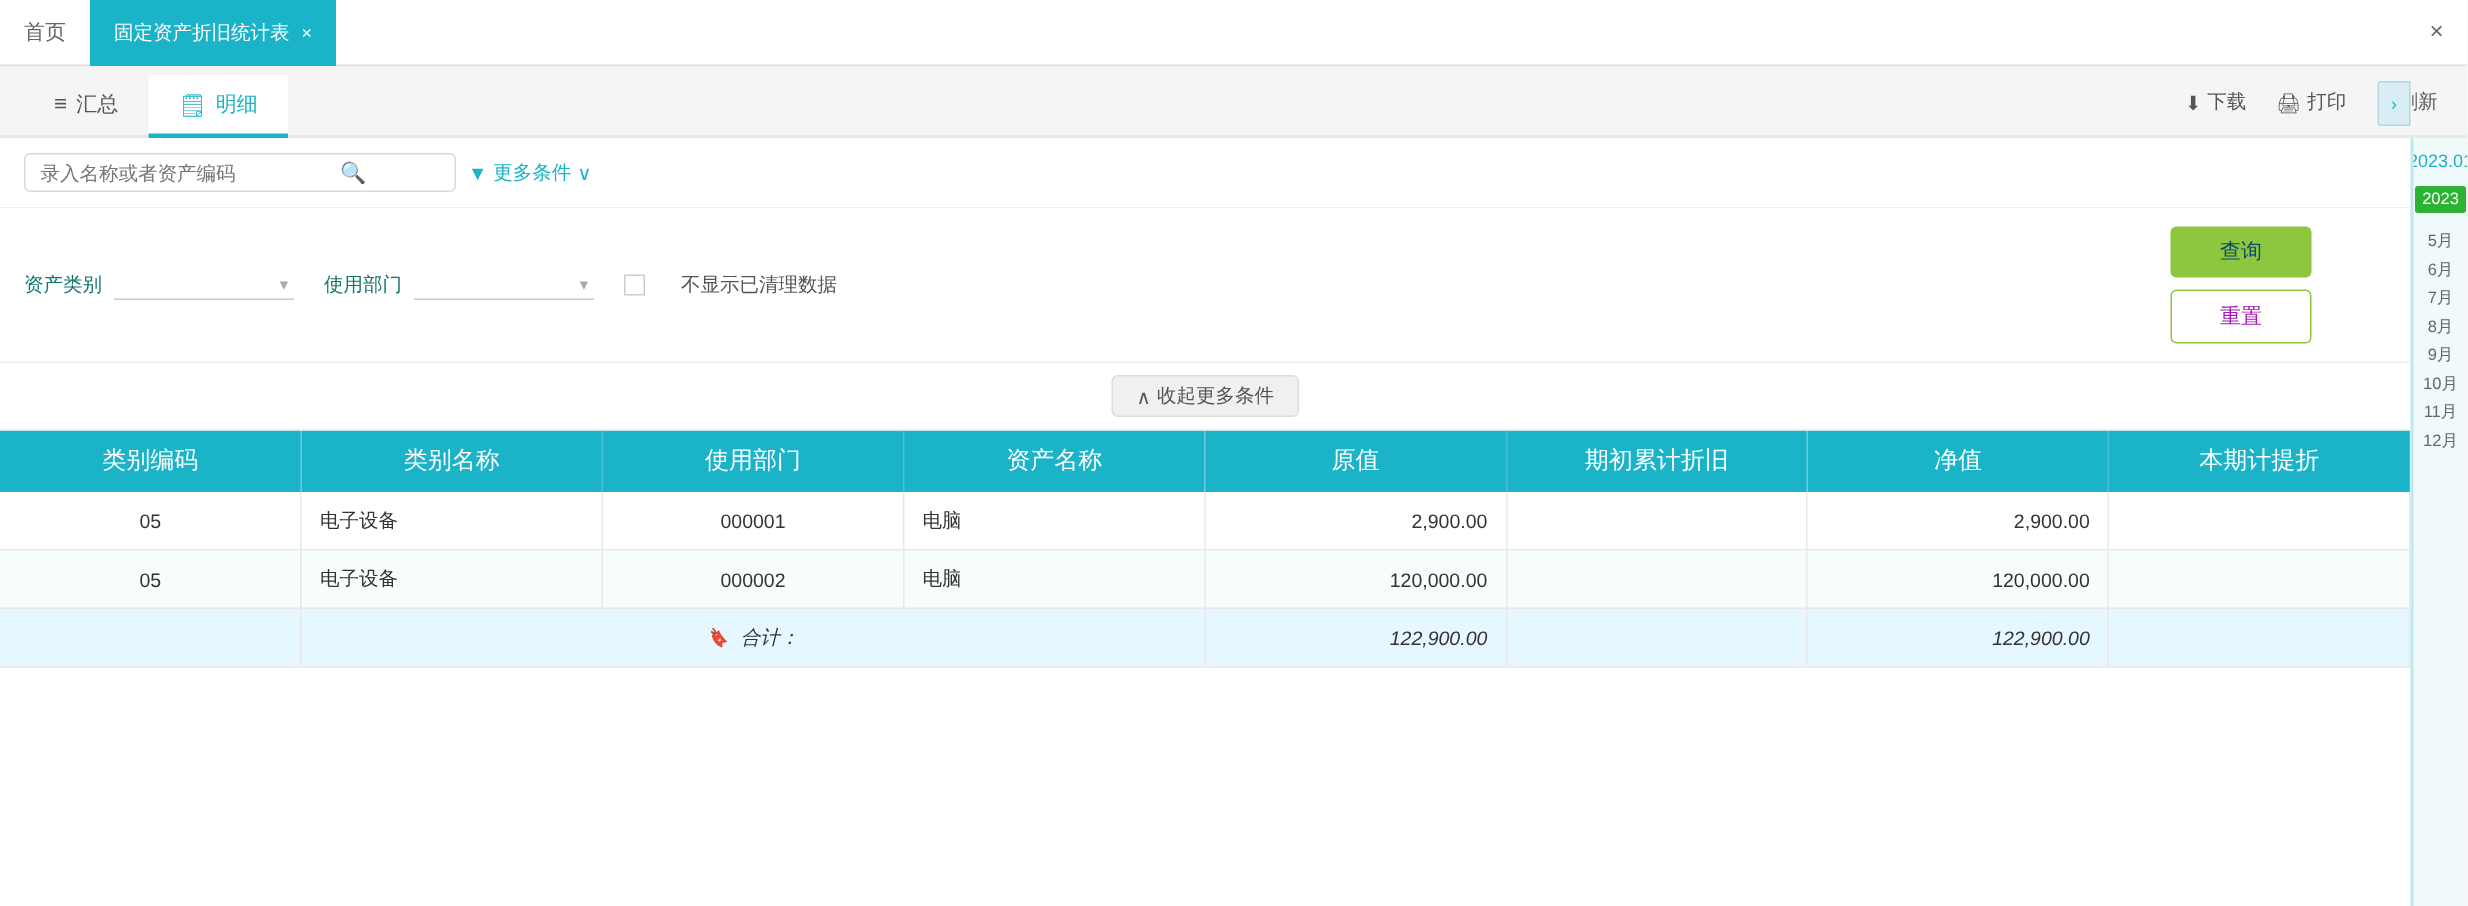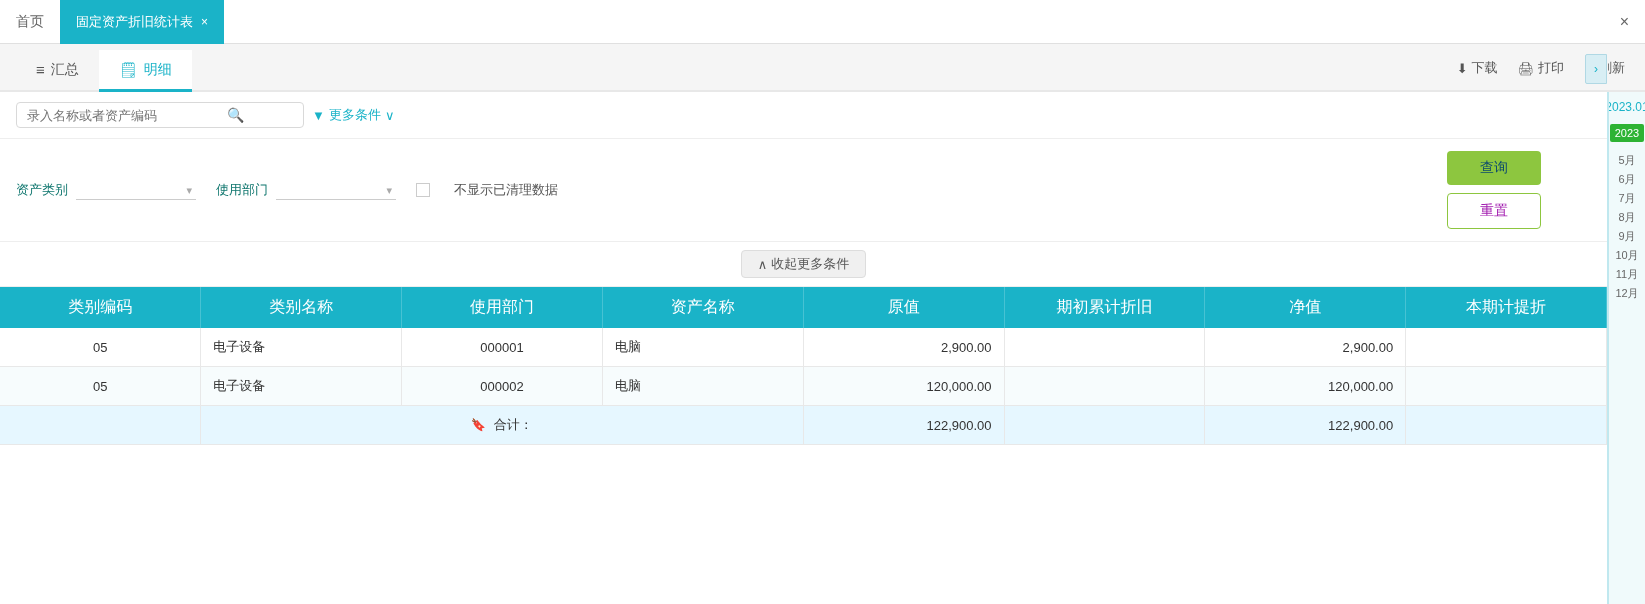--- a/index.html
+++ b/index.html
@@ -188,21 +188,21 @@
     tbody tr:nth-child(even) { background: #f7fcfd; }
     tbody td {
       padding: 10px 12px; font-size: 13px;
       border-bottom: 1px solid #e8e8e8;
       border-right: 1px solid #e8e8e8;
       text-align: center;
     }
     tbody td.num { text-align: right; }
     tbody td.left { text-align: left; }
     .summary-row { background: #e6f7ff !important; }
-    .summary-row td { color: #333; }
+    .summary-row td { color: #333; font-style: italic; }
     .summary-icon { font-size: 12px; margin-right: 4px; color: #1ab3c8; }
 
     
     .date-sidebar {
       position: absolute; right: 0; top: 48px;
       width: 38px;
       background: #f0fafb;
       border-left: 2px solid #c0e8ef;
       display: flex; flex-direction: column; align-items: center;
       padding: 6px 0;

